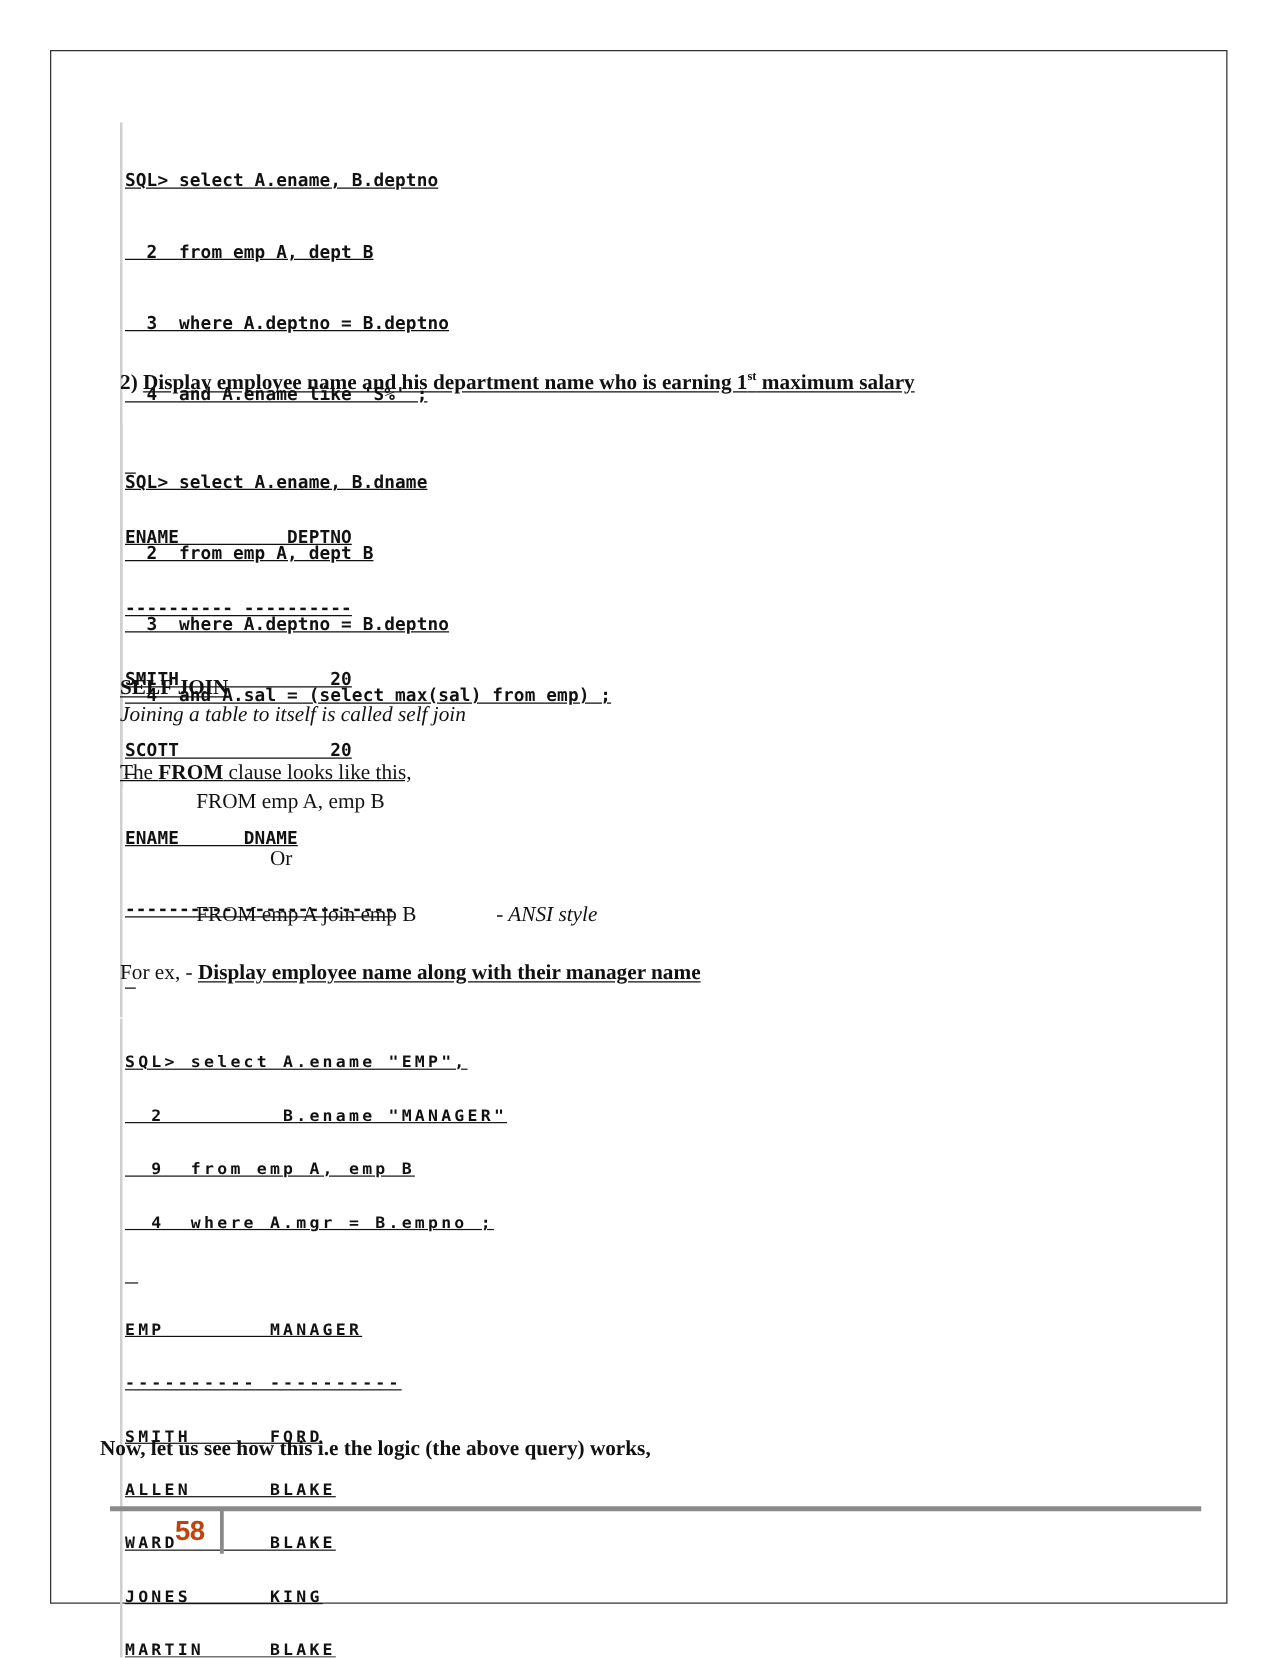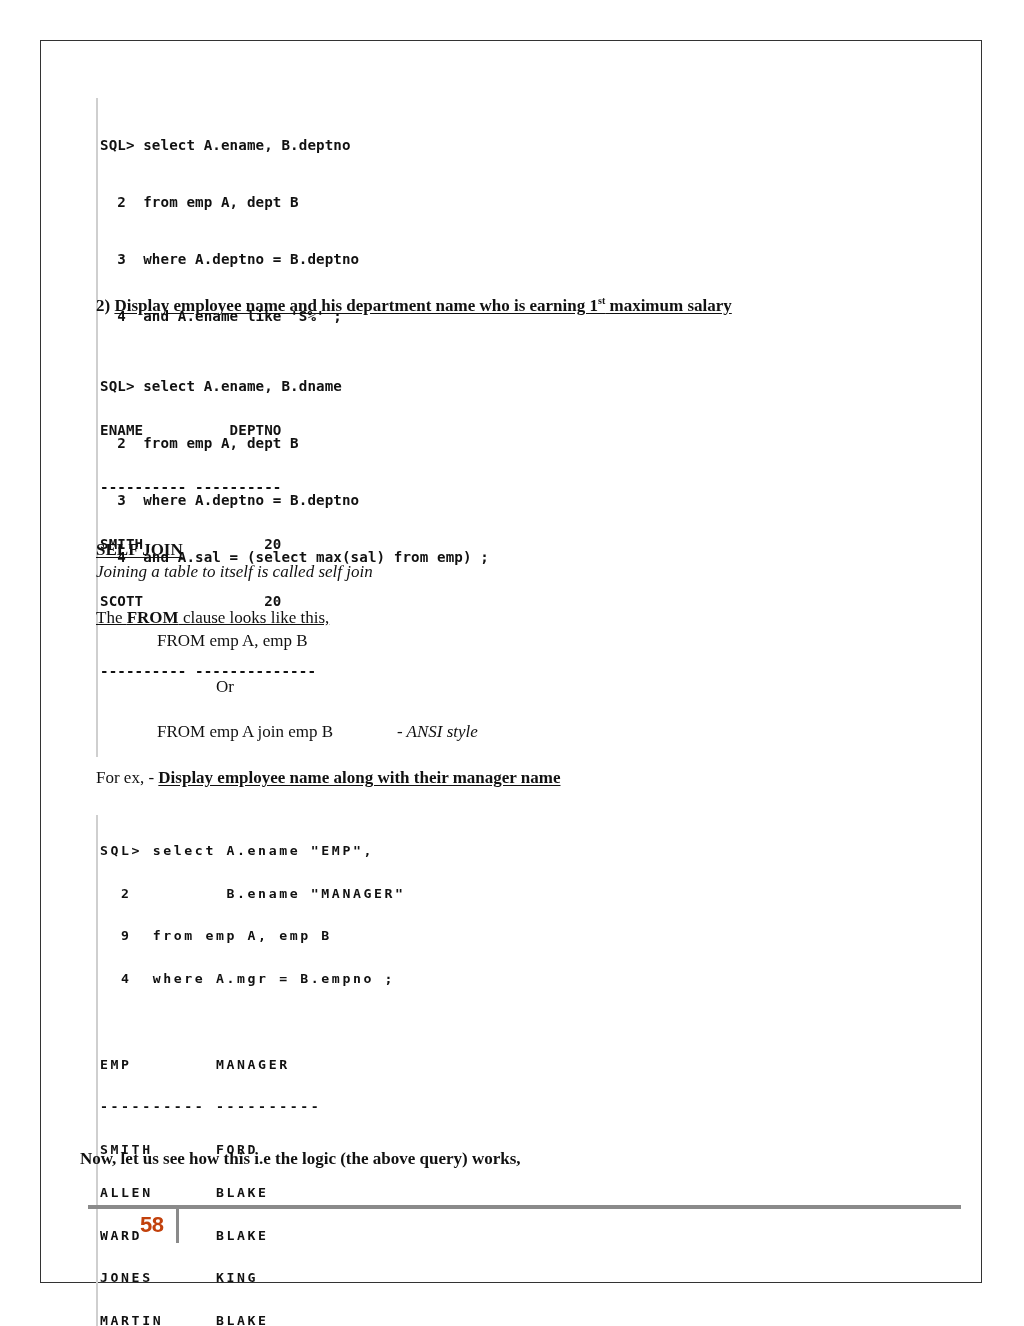--- a/index.html
+++ b/index.html
@@ -12,21 +12,21 @@
     
     .console {
       position: absolute; left: 96px;
       border-left: 2px solid #cfcfcf;
       padding-left: 2px;
       font-family: "DejaVu Sans Mono", monospace;
       font-weight: bold;
       color: #111111;
       white-space: pre;
     }
-    .console .ln { display: block; }
+    .console .ln { display: block; text-decoration: underline; }
     .c1 { font-size: 14.2px; line-height: 19px; letter-spacing: 0.1px; }
     .c2 { font-size: 14.2px; line-height: 19px; letter-spacing: 0.1px; }
     .c3 { font-size: 13.2px; line-height: 15px; letter-spacing: 2.6px; transform: scaleY(0.95); transform-origin: top left; }
     .serif {
       font-family: "Liberation Serif", serif;
       font-size: 17px; color: #111111; white-space: pre;
     }
     .u { text-decoration: underline; text-underline-offset: 2px; }
     .b { font-weight: bold; }
     .i { font-style: italic; }
@@ -61,20 +61,21 @@
 </div>
 
 <div class="abs serif b" style="left:96px; top:296px;"><span>2) </span><span class="u"><span>Display employee name and his department name who is earning 1</span><sup>st</sup><span> maximum salary</span></span></div>
 
 <div class="console c2" style="top:339px;">
   <span class="ln">SQL&gt; select A.ename, B.dname</span>
   <span class="ln">  2  from emp A, dept B</span>
   <span class="ln">  3  where A.deptno = B.deptno</span>
   <span class="ln">  4  and A.sal = (select max(sal) from emp) ;</span>
   <span class="ln"> </span>
+  <span class="ln">ENAME      DNAME</span>
   <span class="ln">---------- --------------</span>
   <span class="ln"> </span>
 </div>
 
 <div class="abs serif b u" style="left:96px; top:540px;">SELF JOIN</div>
 <div class="abs serif" style="left:96px; top:562px;font-style:italic;">Joining a table to itself is called self join</div>
 
 <div class="abs serif" style="left:96px; top:608px;text-decoration:underline;"><span>The </span><span class="b">FROM</span><span> clause looks like this,</span></div>
 <div class="abs serif" style="left:157px; top:631px;">FROM emp A, emp B</div>
 <div class="abs serif" style="left:216px; top:677px;">Or</div>

